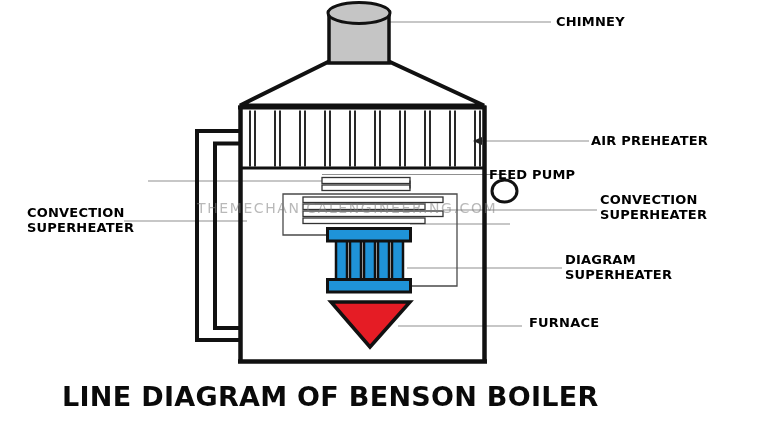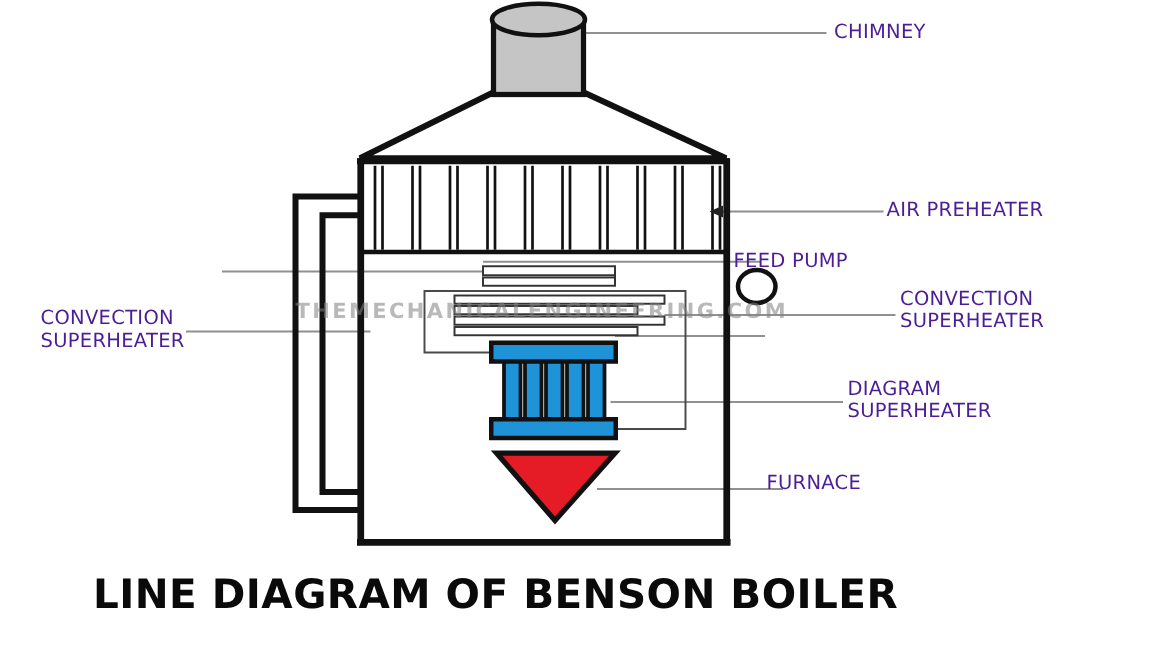--- a/index.html
+++ b/index.html
@@ -1,23 +1,23 @@
 <!DOCTYPE html>
 <html><head>
 <meta charset="utf-8">
 <style>
   html,body{margin:0;padding:0;background:#fff;}
   #stage{position:relative;width:768px;height:431px;background:#ffffff;overflow:hidden;
          font-family:"DejaVu Sans",sans-serif;}
   #diagram-svg{position:absolute;left:0;top:0;}
-  .lbl{position:absolute;font-weight:normal;font-size:13px;line-height:14.5px;
-       color:#4c1d95;white-space:nowrap;letter-spacing:.2px;}
+  .lbl{position:absolute;font-weight:bold;font-size:13px;line-height:14.5px;
+       color:#000000;white-space:nowrap;letter-spacing:.2px;}
   #title{position:absolute;left:62px;top:381px;width:600px;text-align:left;
          font-weight:bold;font-size:27px;letter-spacing:.3px;color:#0a0a0a;}
-  #watermark{position:absolute;left:197px;top:200px;font-weight:bold;font-size:14px;
+  #watermark{position:absolute;left:197px;top:200px;font-weight:normal;font-size:14px;
          letter-spacing:1.6px;color:rgba(128,128,128,.55);white-space:nowrap;}
 </style>
 </head>
 <body>
 
 <div id="stage">
 
   <svg id="diagram-svg" width="768" height="431" viewBox="0 0 768 431">
 
     <polygon points="328,62 390,62 484,105.5 240,105.5" fill="#ffffff" stroke="#111111" stroke-width="4"></polygon>
@@ -117,16 +117,16 @@
   <div class="lbl" style="left:27px;top:206px;">
     <div>CONVECTION</div>
     <div>SUPERHEATER</div>
   </div>
 
   <div class="lbl" style="left:565px;top:253px;">
     <div>DIAGRAM</div>
     <div>SUPERHEATER</div>
   </div>
 
-  <div class="lbl" style="left:511px;top:316px;">FURNACE</div>
+  <div class="lbl" style="left:529px;top:316px;">FURNACE</div>
 
   <div id="title">LINE DIAGRAM OF BENSON BOILER</div>
 </div>
 
 </body></html>

